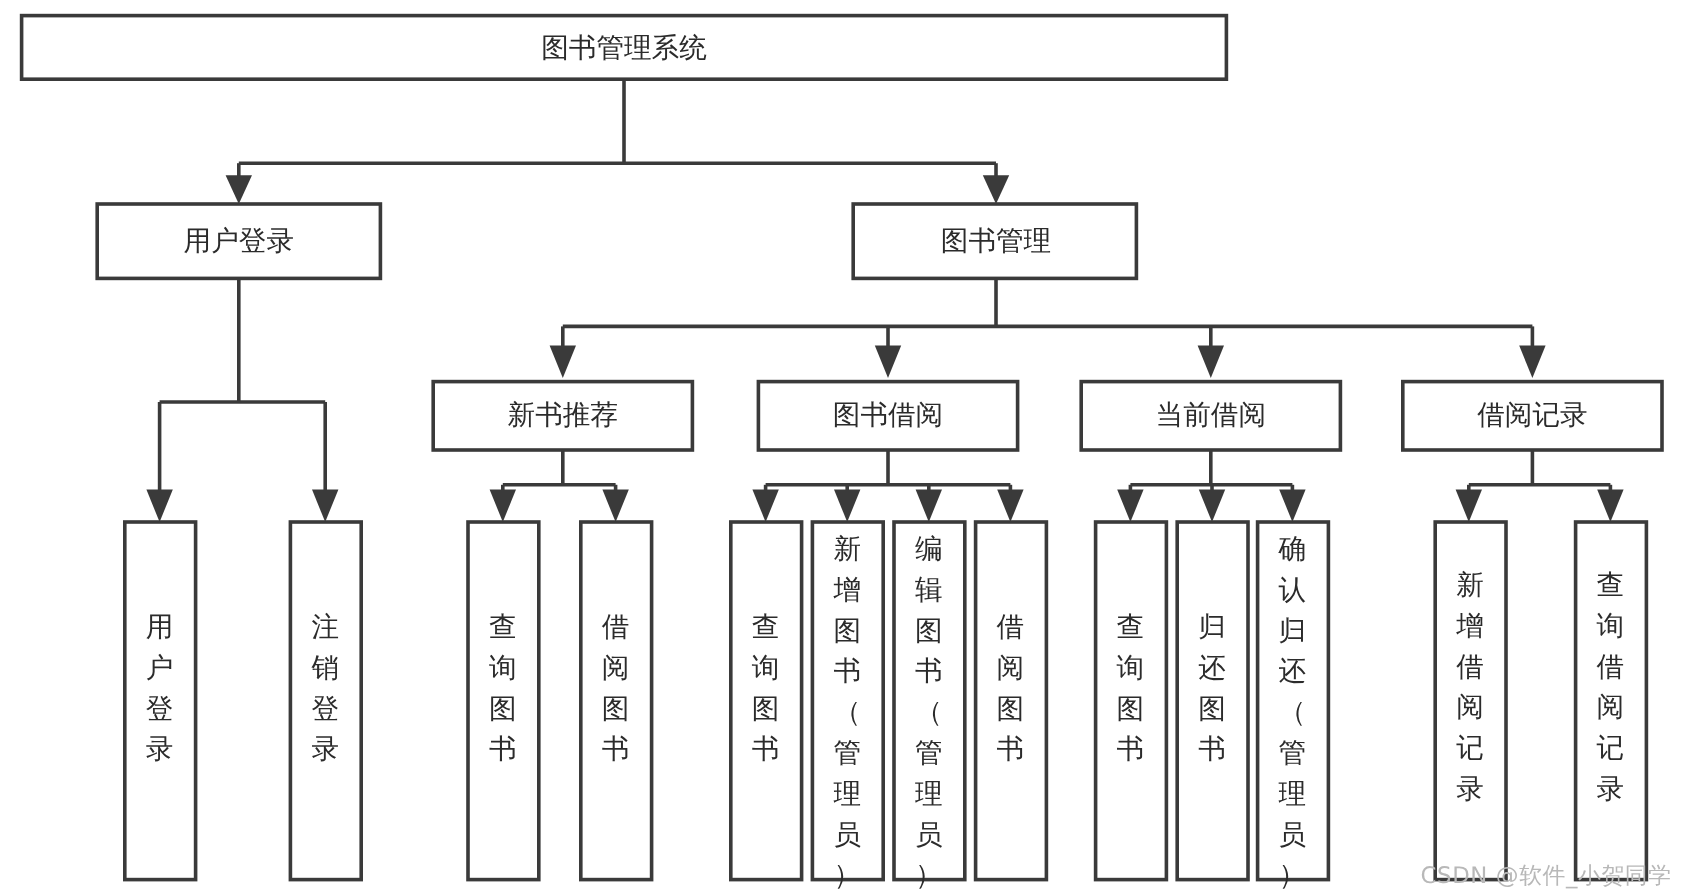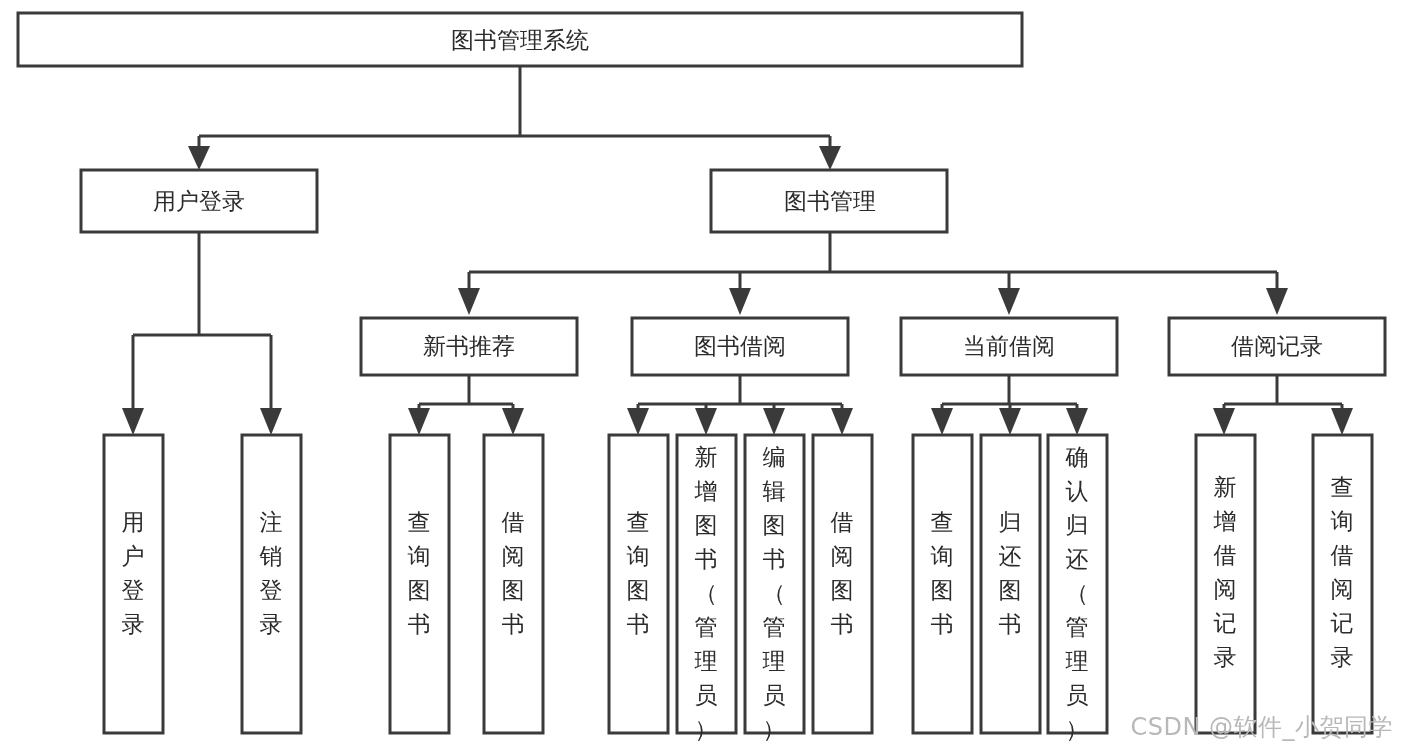--- a/index.html
+++ b/index.html
@@ -51,21 +51,21 @@
     fill: #2b2b2b;
     font-family: "DejaVu Sans", "Liberation Sans", sans-serif;
     font-size: 23px;
     text-anchor: middle;
   }
   .watermark {
     position: absolute;
     right: 12px;
     bottom: 4px;
     font-family: "DejaVu Sans", "Liberation Sans", sans-serif;
-    font-size: 24px;
+    font-size: 19px;
     color: #b8b8b8;
     white-space: nowrap;
     letter-spacing: 0.5px;
     pointer-events: none;
   }
 </style>
 </head>
 <body>
 
 <div id="diagram-root">

